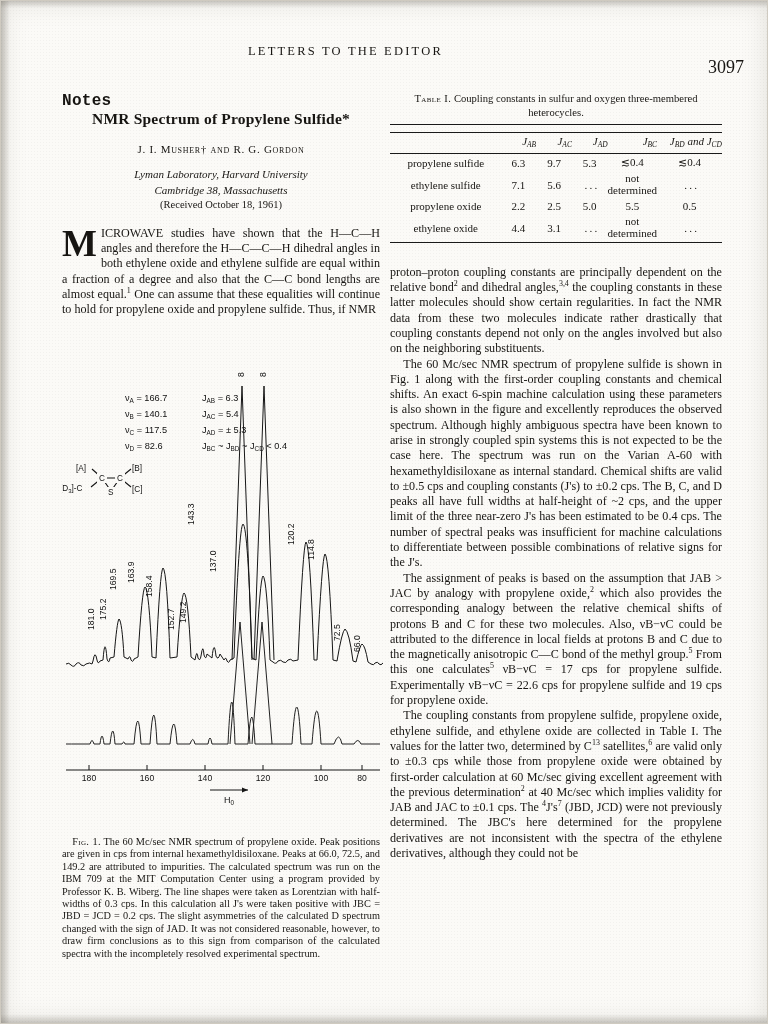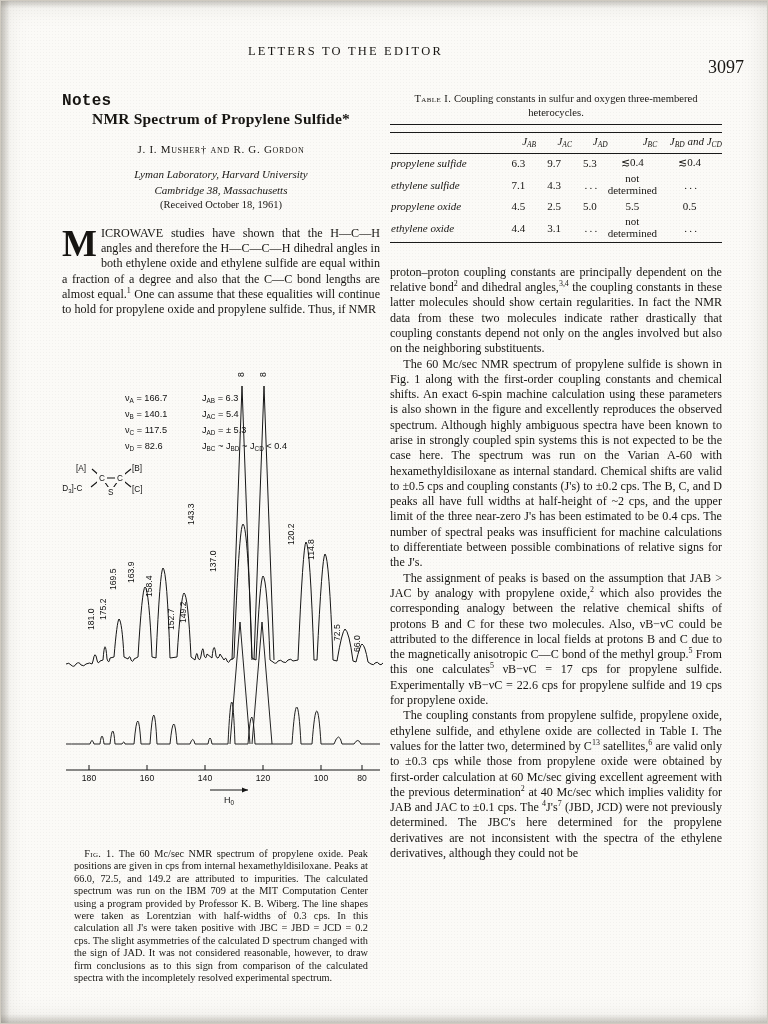--- a/index.html
+++ b/index.html
@@ -51,31 +51,31 @@
   .tblwrap{font-size:10.6px;}
   .tblcap{text-align:center;line-height:1.28;font-size:10.6px;}
   .tblcap .tl{font-variant:small-caps;letter-spacing:.4px;}
   table.tbl{width:100%;border-collapse:collapse;margin-top:5px;font-size:11px;}
   table.tbl td,table.tbl th{padding:2.0px 0;font-weight:normal;}
   .rule-d{border-top:1px solid #1a1a1a;border-bottom:1px solid #1a1a1a;height:3px;}
   .hdrow td{text-align:right;padding:3px 0 4px;font-style:italic;}
   .hdrow td.lab{text-align:left;}
   .rule-s td{border-bottom:1px solid #1a1a1a;padding:0;height:0;}
   .drow td{text-align:center;padding:2.4px 0;}
-  .drow td.lab{text-align:left;padding-left:1px;font-style:italic;}
+  .drow td.lab{text-align:center;padding-left:1px;}
   .nd{line-height:1.06;display:inline-block;text-align:center;}
   sub{font-size:.68em;vertical-align:-.28em;line-height:0;}
 
   
   .figbox{position:absolute;left:62px;top:372px;width:322px;height:455px;}
   .figsvg{position:absolute;left:0;top:0;}
   .figcap{position:absolute;left:62px;top:836px;width:318px;
     font-size:10.3px;line-height:1.205;text-align:justify;hyphens:auto;}
   .figcap .fl{font-variant:small-caps;letter-spacing:.3px;}
-  .figcap p{margin:12px;text-indent:1.0em;}
+  .figcap p{margin:0;text-indent:1.0em;}
 </style>
 </head>
 <body>
 
 <div class="page">
   <div class="content">
 
     <div class="runhead">
       <span class="t">LETTERS TO THE EDITOR</span>
     </div>
@@ -289,28 +289,28 @@
             <td class="lab">propylene sulfide</td>
             <td>6.3</td>
             <td>9.7</td>
             <td>5.3</td>
             <td>≲0.4</td>
             <td>≲0.4</td>
           </tr>
           <tr class="drow">
             <td class="lab">ethylene sulfide</td>
             <td>7.1</td>
-            <td>4.3</td>
+            <td>5.6</td>
             <td> . . .</td>
             <td><span class="nd">not<br>determined</span></td>
             <td> . . .</td>
           </tr>
           <tr class="drow">
             <td class="lab">propylene oxide</td>
-            <td>4.5</td>
+            <td>2.2</td>
             <td>2.5</td>
             <td>5.0</td>
             <td>5.5</td>
             <td>0.5</td>
           </tr>
           <tr class="drow">
             <td class="lab">ethylene oxide</td>
             <td>4.4</td>
             <td>3.1</td>
             <td> . . .</td>

